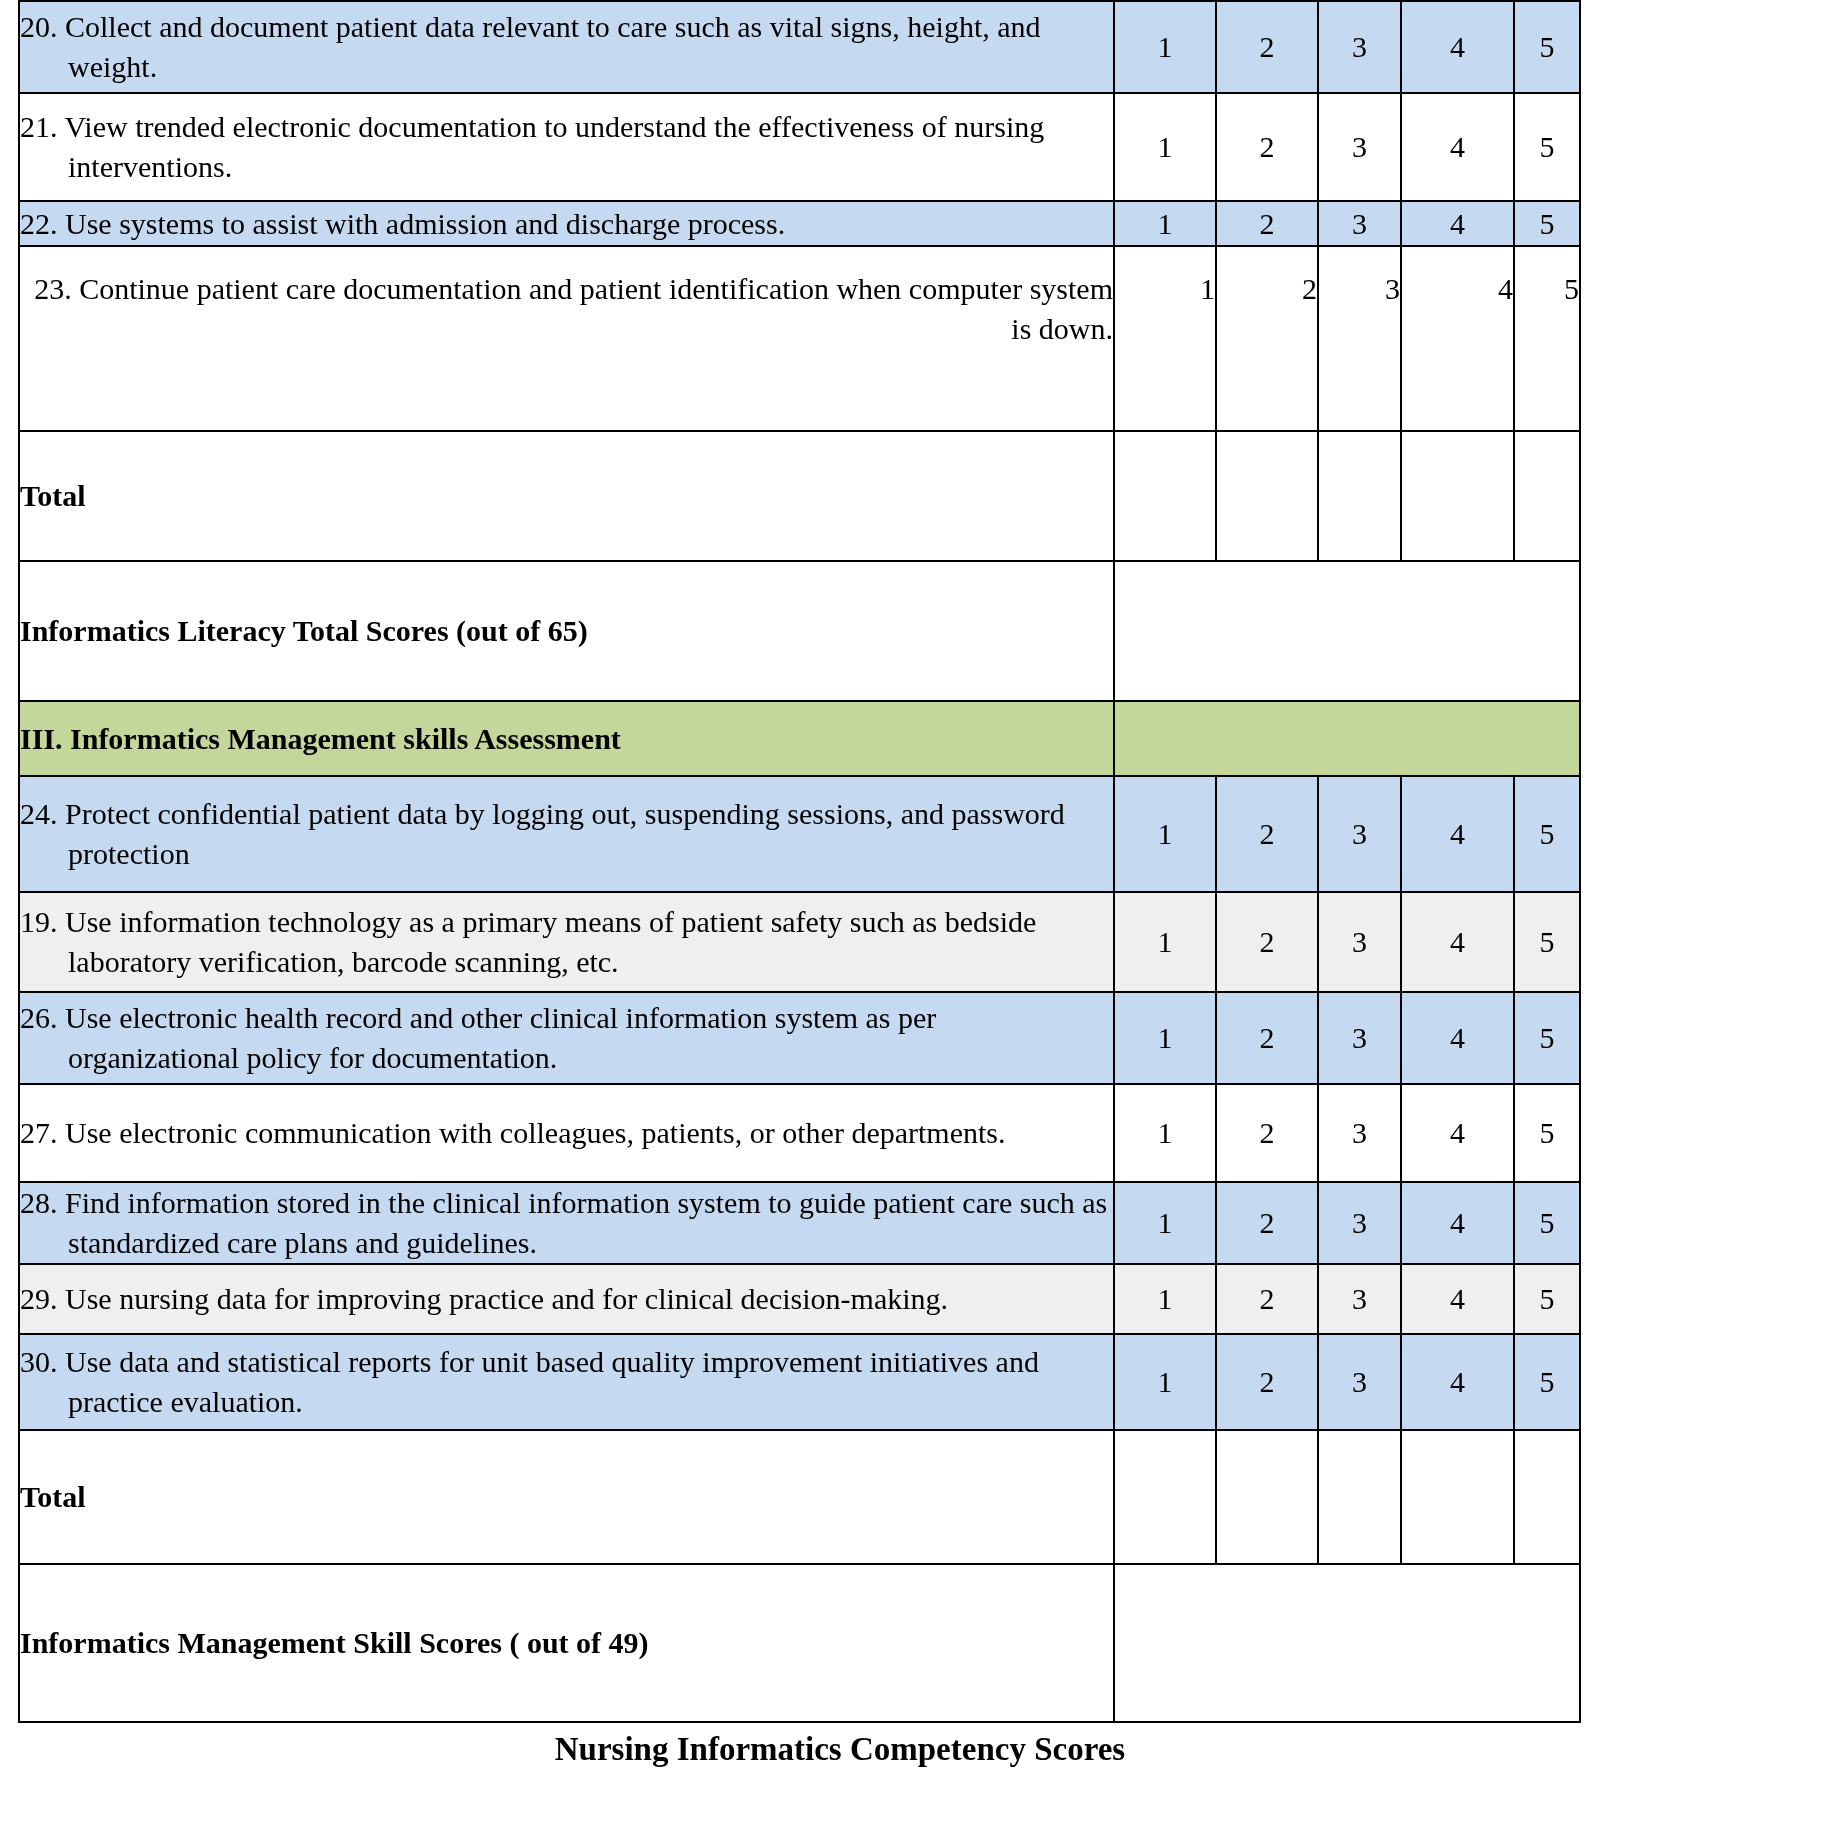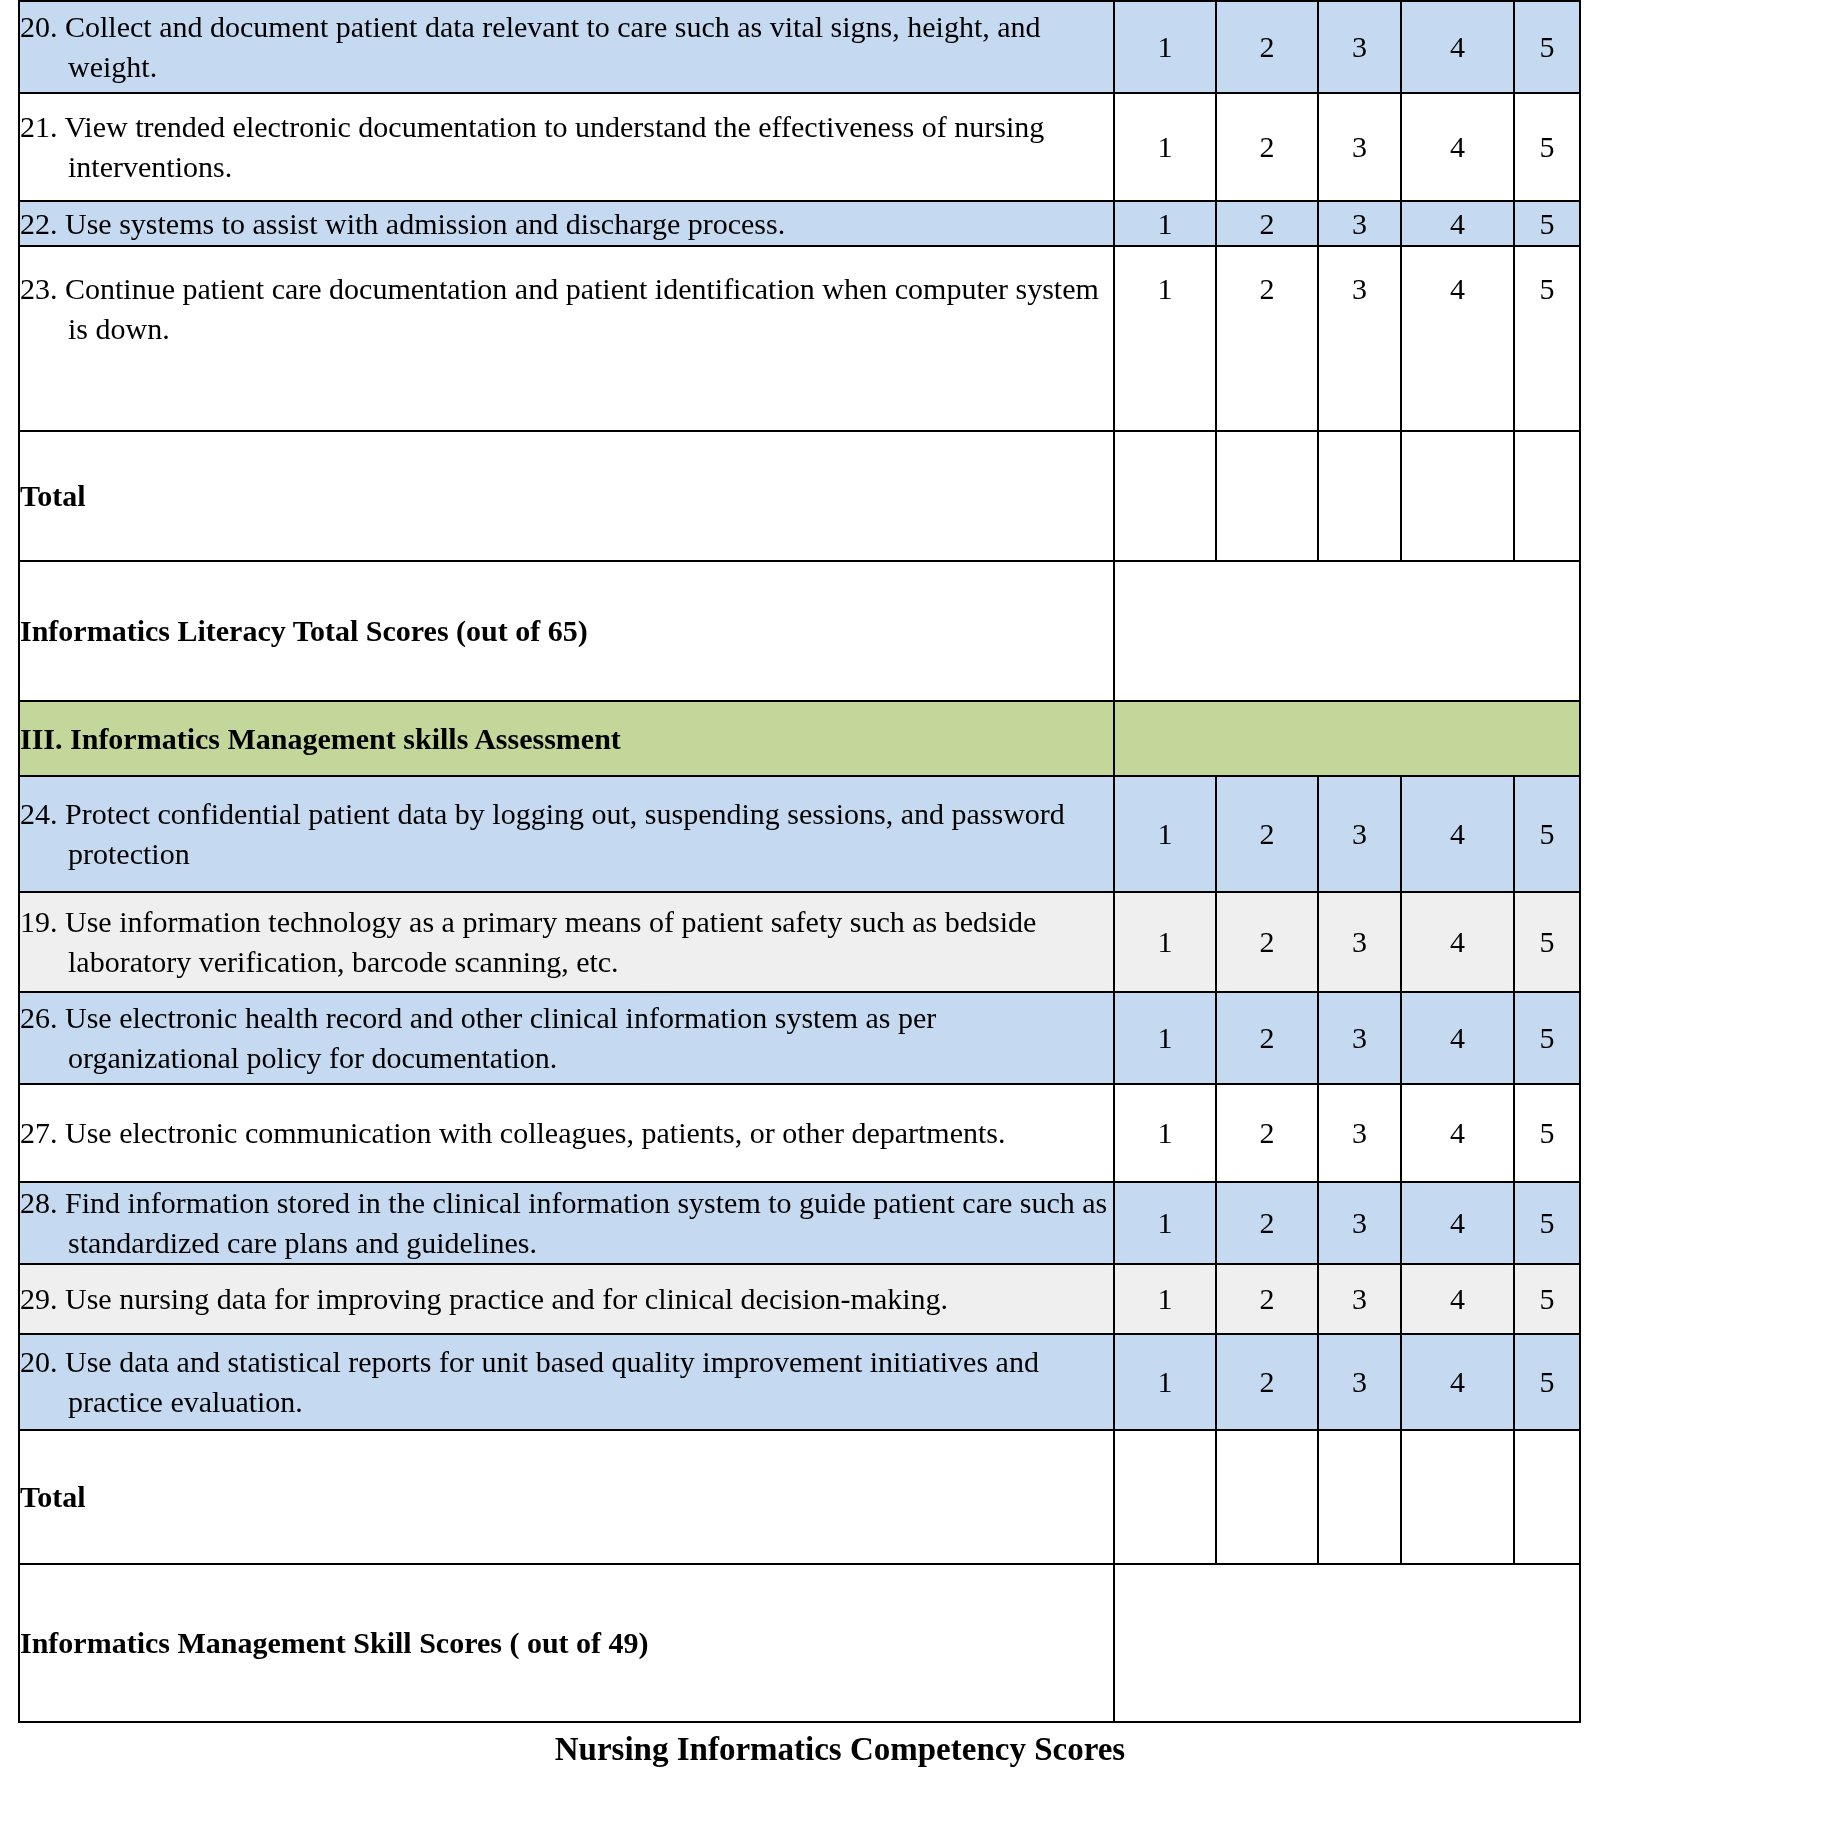--- a/index.html
+++ b/index.html
@@ -38,21 +38,21 @@
     text-indent: -48px;
   }
   td.s {
     text-align: center;
     vertical-align: middle;
   }
   tr.blue td   { background: var(--row-blue, #c5d9f1); }
   tr.gray td   { background: var(--row-gray, #efefef); }
   tr.green td  { background: var(--section-green, #c4d79b); font-weight: bold; }
   tr.boldrow td { font-weight: bold; }
-  tr.tall td   { vertical-align: top; }
+  tr.tall td   { vertical-align: top; text-align: right; }
   tr.tall td.q { padding-top: 22px; }
   tr.tall td.s { padding-top: 22px; }
   .caption {
     width: 1680px;
     text-align: center;
     font-weight: bold;
     font-size: 33px;
     margin-top: 8px;
   }
 </style>
@@ -196,21 +196,21 @@
           </td>
         <td class="s">1</td>
         <td class="s">2</td>
         <td class="s">3</td>
         <td class="s">4</td>
         <td class="s">5</td>
       </tr>
 
       <tr class="blue" style="height:96px">
         <td class="q">
-            <div class="qtext">20. Use data and statistical reports for unit based quality improvement initiatives and practice evaluation.</div>
+            <div class="qtext">30. Use data and statistical reports for unit based quality improvement initiatives and practice evaluation.</div>
           </td>
         <td class="s">1</td>
         <td class="s">2</td>
         <td class="s">3</td>
         <td class="s">4</td>
         <td class="s">5</td>
       </tr>
 
       <tr class="boldrow" style="height:134px">
         <td class="q">Total</td>

